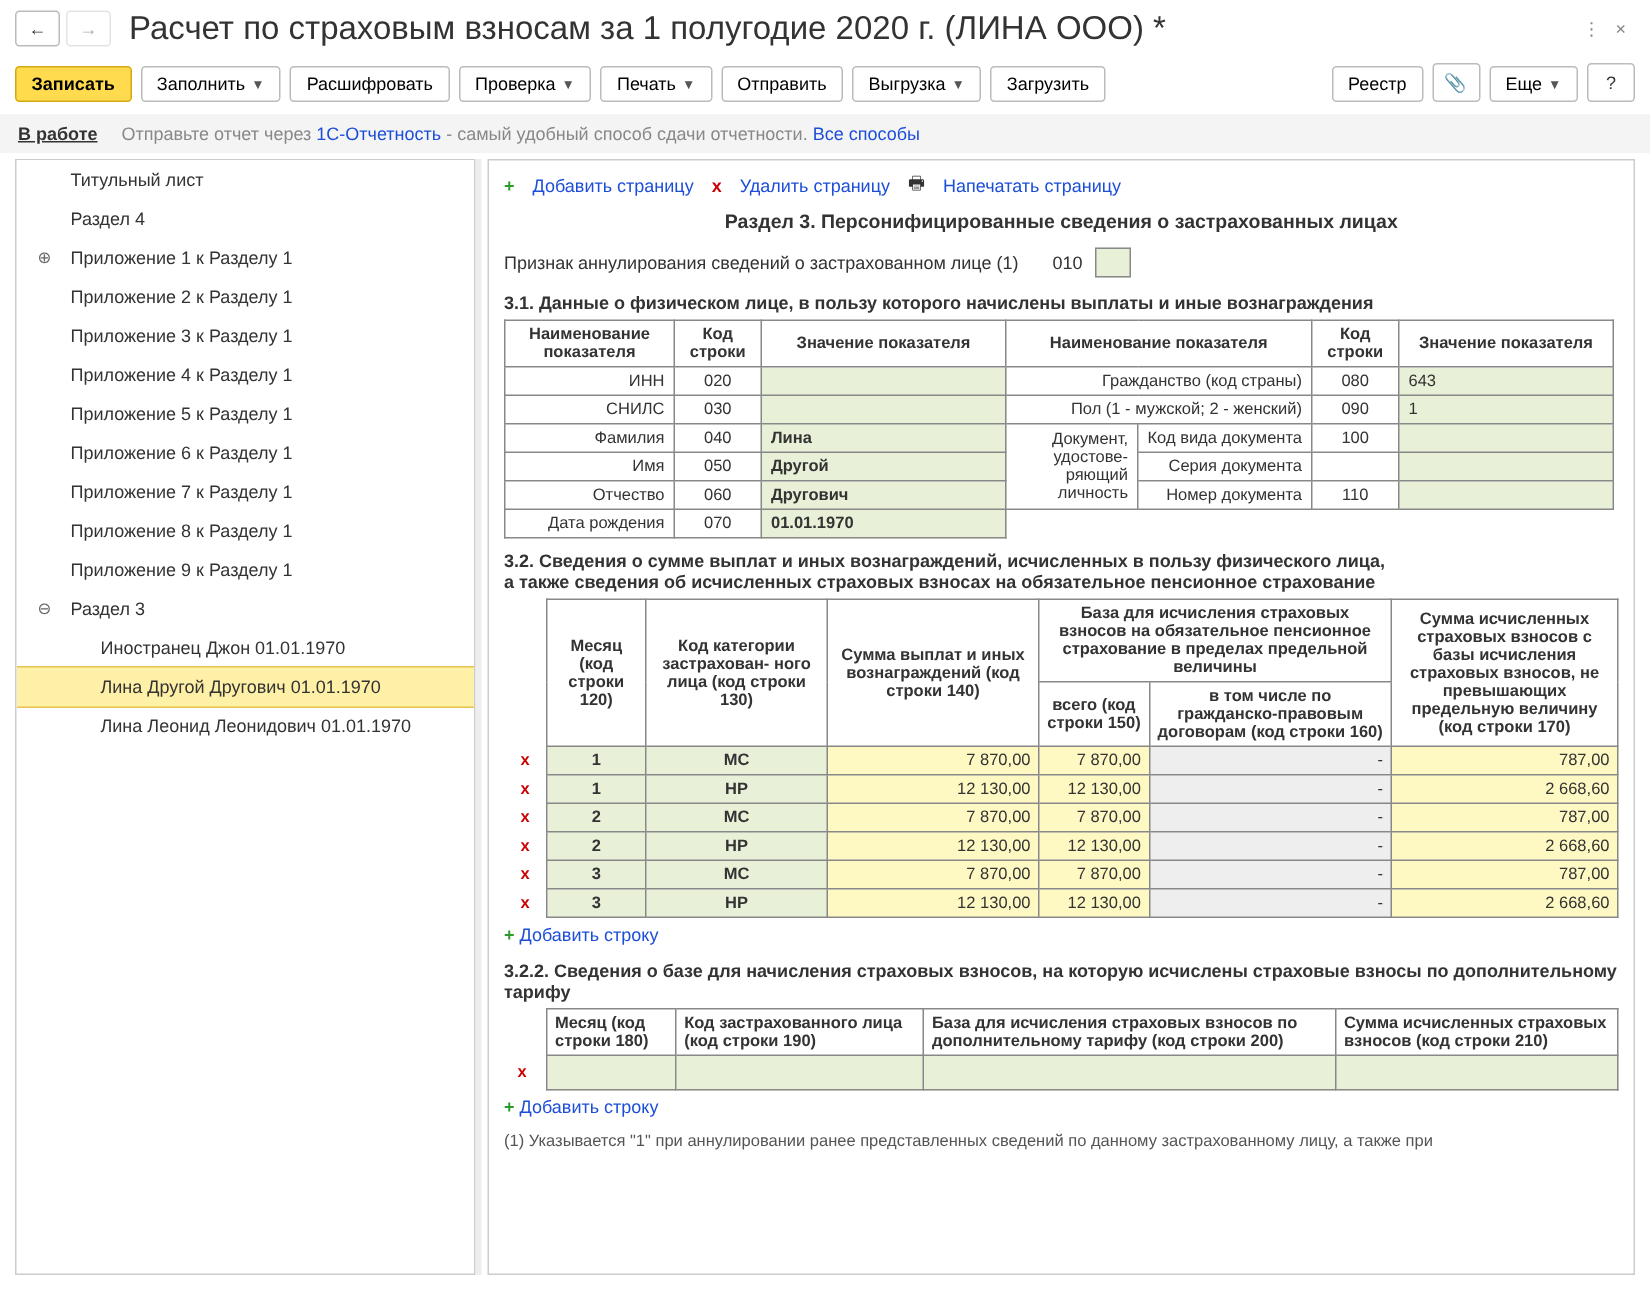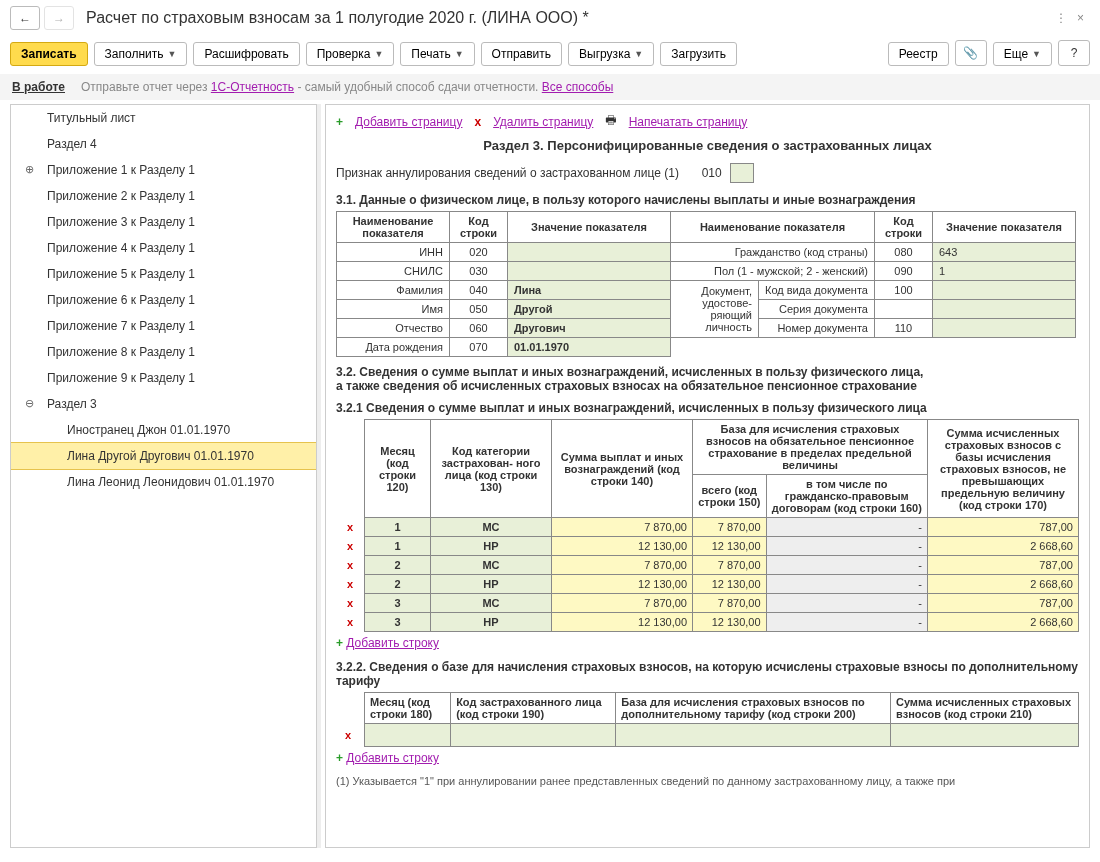--- a/index.html
+++ b/index.html
@@ -1,28 +1,28 @@
 <!DOCTYPE html>
 <html><head>
 <meta charset="utf-8">
 <style>
 html,body{margin:0;padding:0;font-family:Arial,sans-serif;font-size:12px;color:#333;background:#fff;width:1100px;height:862px;overflow:hidden}
 .header{display:flex;align-items:center;padding:6px 10px;gap:4px}
 .nav-btn{border:1px solid #bbb;background:#fff;width:28px;height:22px;border-radius:3px;display:flex;align-items:center;justify-content:center;cursor:pointer}
-.title{font-size:16px;font-weight:500;flex:1;padding-left:8px}
+.title{font-size:22px;font-weight:500;flex:1;padding-left:8px}
 .title-icons{display:flex;gap:10px;align-items:center;padding-right:6px;color:#888}
 .toolbar{display:flex;align-items:flex-end;gap:6px;padding:4px 10px 8px 10px;flex-wrap:wrap}
 .btn{border:1px solid #bbb;background:#fff;padding:4px 10px;border-radius:3px;cursor:pointer;font-size:12px;display:inline-flex;align-items:center;gap:4px}
 .btn-yellow{background:#ffdb4d;border-color:#d4a912;font-weight:bold}
 .chev{font-size:9px;color:#555}
 .toolbar-spacer{flex:1}
 .btn-icon{border:1px solid #bbb;background:#fff;width:30px;height:24px;border-radius:3px;display:flex;align-items:center;justify-content:center;cursor:pointer}
 .infobar{background:#f4f4f4;padding:6px 12px;display:flex;align-items:center;gap:4px}
 .infobar .status{font-weight:bold;text-decoration:underline;margin-right:12px}
-.link{color:#a21caf;text-decoration:underline;cursor:pointer}
+.link{color:#1d4ed8;cursor:pointer}
 .main{display:flex;height:calc(862px - 110px)}
 .tree{width:305px;border:1px solid #ccc;margin:4px 0 4px 10px;overflow-y:auto;background:#fff}
 .tree-item{padding:6px 8px 6px 36px;cursor:pointer;position:relative}
 .tree-item.exp::before{content:"⊕";position:absolute;left:14px;color:#666;font-size:11px}
 .tree-item.col::before{content:"⊖";position:absolute;left:14px;color:#666;font-size:11px}
 .tree-sub{padding-left:56px}
 .tree-item.selected{background:#fff0a8;border:1px solid #e6c34d;margin:-1px}
 .content{flex:1;border:1px solid #ccc;margin:4px 10px 4px 4px;overflow-y:auto;padding:6px 10px;background:#fff}
 .page-actions{display:flex;gap:12px;align-items:center;margin-bottom:6px}
 .plus{color:#2a9c2a;font-weight:bold}
@@ -196,21 +196,20 @@
             <td class="l">Дата рождения</td>
             <td>070</td>
             <td class="val">01.01.1970</td>
           <td colspan="4" style="border:none"></td>
           </tr>
     </tbody>
       </table>
 
     <div class="sub-title" style="white-space:pre-line">3.2. Сведения о сумме выплат и иных вознаграждений, исчисленных в пользу физического лица,
 а также сведения об исчисленных страховых взносах на обязательное пенсионное страхование</div>
-    <div class="sub-title">3.2.1 Сведения о сумме выплат и иных вознаграждений, исчисленных в пользу физического лица</div>
 
     <table class="tbl2">
       <tbody>
           <tr>
         <th rowspan="2" style="border:none;width:18px"></th>
         <th rowspan="2" style="width:55px">Месяц (код строки 120)</th>
         <th rowspan="2" style="width:110px">Код категории застрахован- ного лица (код строки 130)</th>
         <th rowspan="2" style="width:130px">Сумма выплат и иных вознаграждений (код строки 140)</th>
         <th colspan="2">База для исчисления страховых взносов на обязательное пенсионное страхование в пределах предельной величины</th>
         <th rowspan="2" style="width:140px">Сумма исчисленных страховых взносов с базы исчисления страховых взносов, не превышающих предельную величину (код строки 170)</th>

